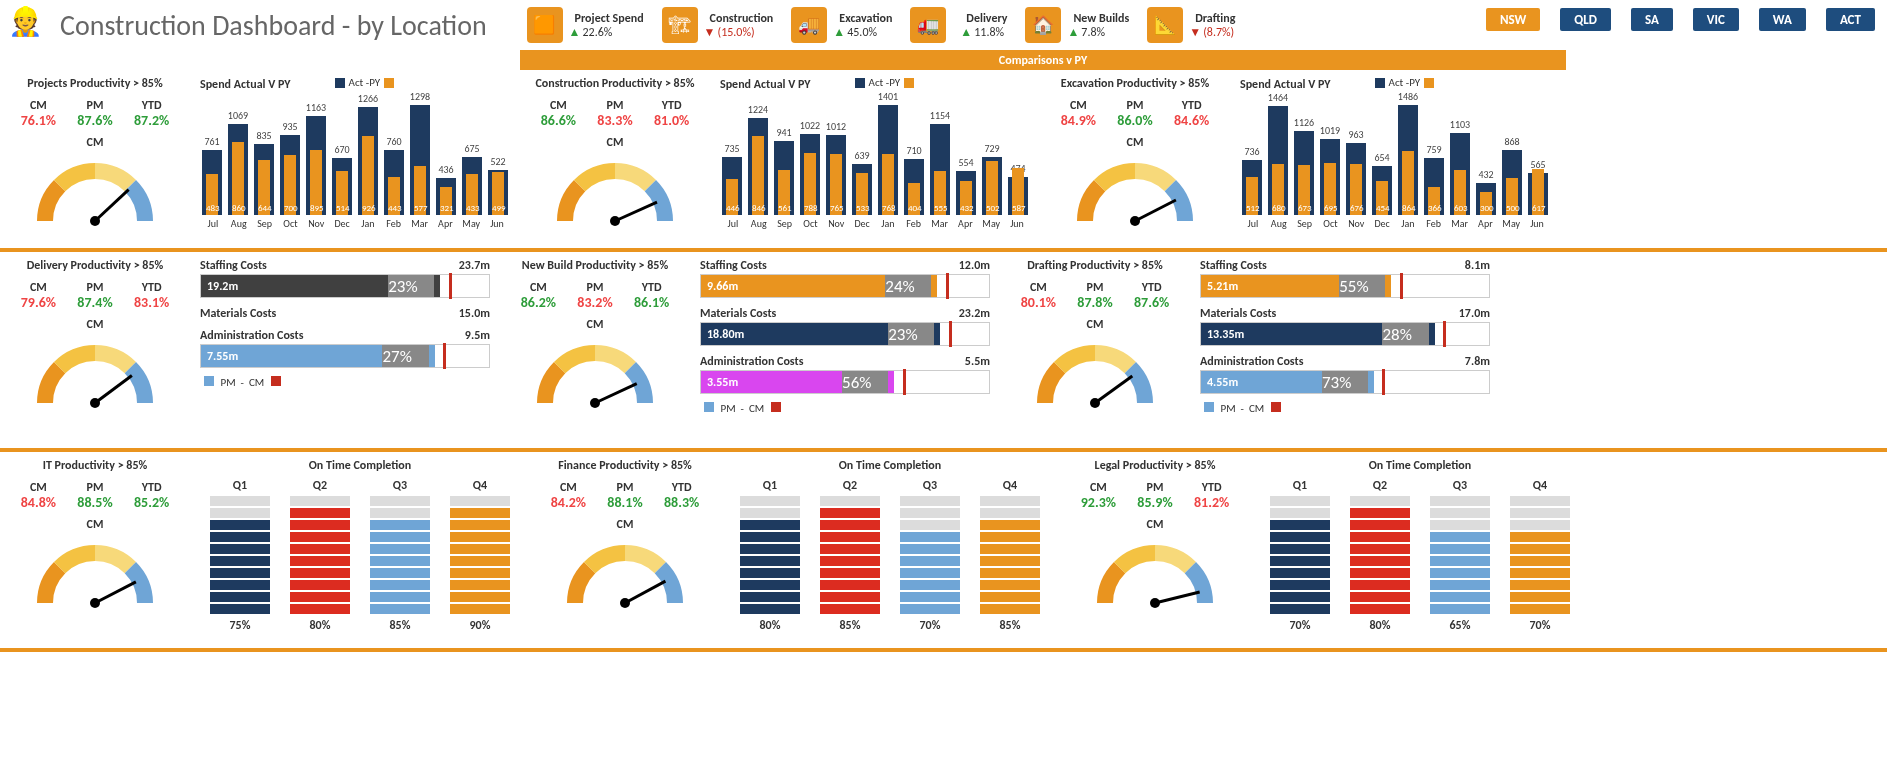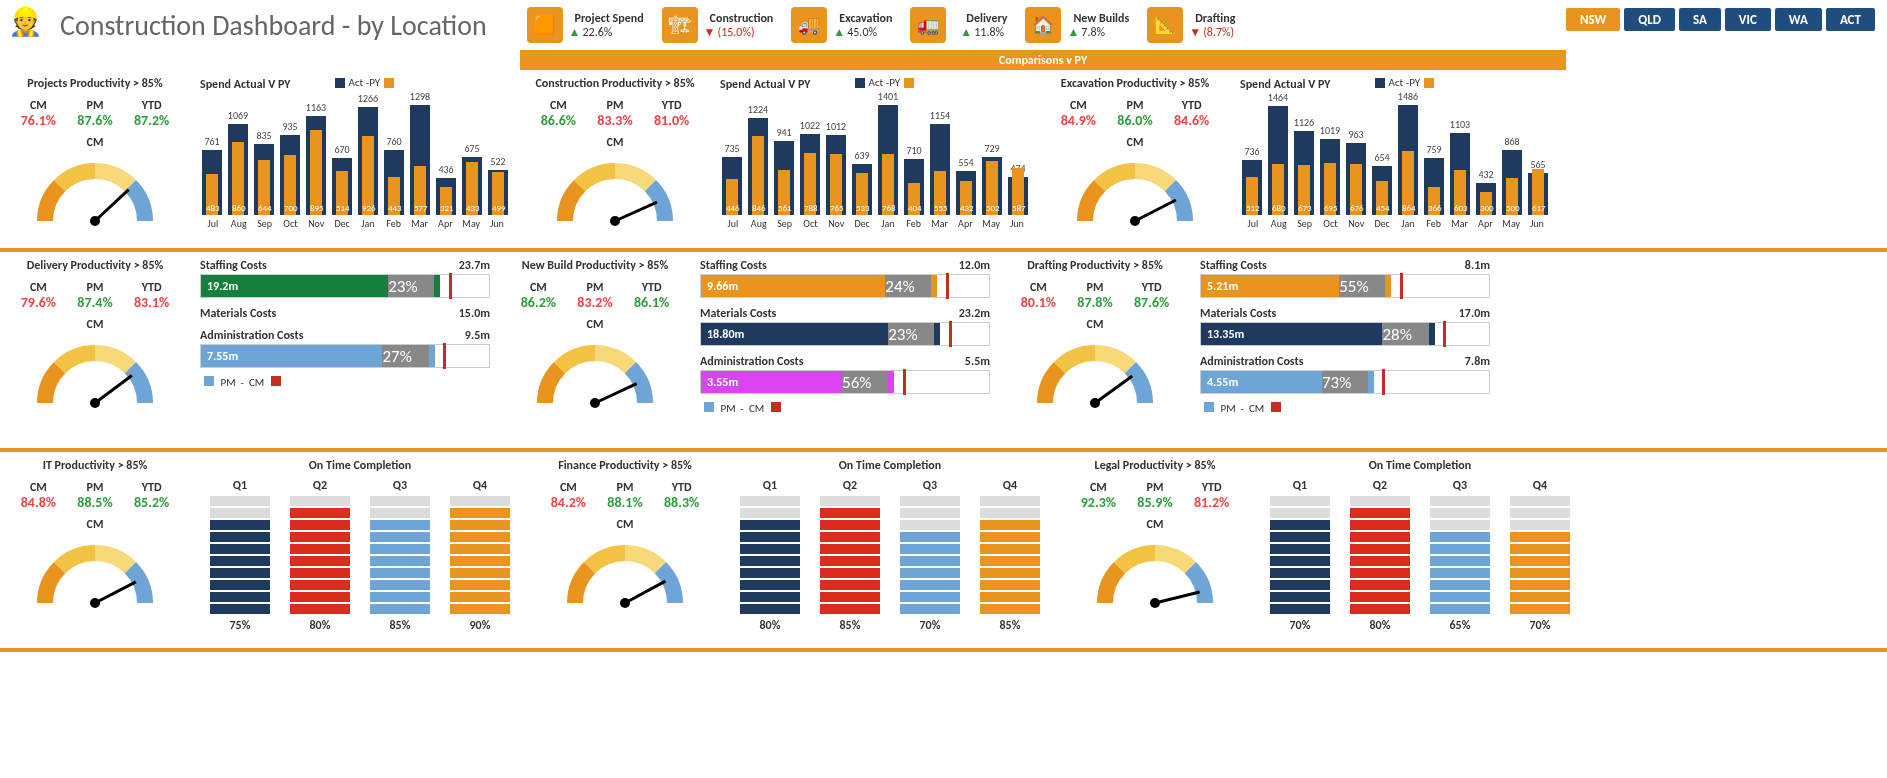--- a/index.html
+++ b/index.html
@@ -9,21 +9,21 @@
   .hdr .title{font-size:28px;font-weight:500;color:#666;margin-left:60px;white-space:nowrap}
   .hdr .logo{position:absolute;left:8px;top:4px;font-size:28px;color:#1e4d7e}
   .kpi-strip{display:flex;align-items:center;margin-left:40px}
   .kpi{display:flex;align-items:center;margin-right:18px}
   .kpi .kpi-icon{width:36px;height:36px;background:#e9941f;border-radius:4px;display:flex;align-items:center;justify-content:center;color:#fff;font-size:18px}
   .kpi .kpi-lbl{font-weight:700;margin-left:6px}
   .kpi .kpi-val{display:block;font-weight:400}
   .kpi .arrow-up{color:#2e9d3a;font-weight:700;margin-right:2px}
   .kpi .arrow-dn{color:#c52d1e;font-weight:700;margin-right:2px}
   .kpi .val-neg{color:#c52d1e}
-  .loc-btns{position:absolute;right:12px;top:8px;display:flex;gap:4px}
+  .loc-btns{position:absolute;right:12px;top:8px;display:flex;gap:20px}
   .loc-btn{padding:4px 14px;border-radius:2px;color:#fff;font-weight:700;font-size:13px;cursor:pointer}
   .loc-btn.active{background:#e9941f}
   .loc-btn.inactive{background:#1e4d7e}
   .cmp-bar{background:#e9941f;color:#fff;font-weight:700;text-align:center;height:20px;line-height:20px;width:1046px;margin-left:520px}
   
   .row{display:flex;border-bottom:4px solid #e9941f}
   .cell{flex:1;position:relative;padding:6px 10px 8px 10px;box-sizing:border-box}
   .row1 .cell{height:178px}
   .row2 .cell{height:196px}
   .row3 .cell{height:196px}
@@ -175,21 +175,21 @@
             <div class="bar-grp">
               <div class="bar-val-top" style="bottom:81.23728813559322px">935</div>
               <div class="bar-act" style="height:79.23728813559322px"></div>
               <div class="bar-py" style="height:59.32203389830509px">
                 <div class="bar-val-in">700</div>
               </div>
             </div>
             <div class="bar-grp">
               <div class="bar-val-top" style="bottom:100.5593220338983px">1163</div>
               <div class="bar-act" style="height:98.5593220338983px"></div>
-              <div class="bar-py" style="height:85px">
+              <div class="bar-py" style="height:65px">
                 <div class="bar-val-in">895</div>
               </div>
             </div>
             <div class="bar-grp">
               <div class="bar-val-top" style="bottom:58.779661016949156px">670</div>
               <div class="bar-act" style="height:56.779661016949156px"></div>
               <div class="bar-py" style="height:43.559322033898304px">
                 <div class="bar-val-in">514</div>
               </div>
             </div>
@@ -217,21 +217,21 @@
             <div class="bar-grp">
               <div class="bar-val-top" style="bottom:38.949152542372886px">436</div>
               <div class="bar-act" style="height:36.949152542372886px"></div>
               <div class="bar-py" style="height:27.203389830508474px">
                 <div class="bar-val-in">321</div>
               </div>
             </div>
             <div class="bar-grp">
               <div class="bar-val-top" style="bottom:59.20338983050848px">675</div>
               <div class="bar-act" style="height:57.20338983050848px"></div>
-              <div class="bar-py" style="height:53px">
+              <div class="bar-py" style="height:41px">
                 <div class="bar-val-in">433</div>
               </div>
             </div>
             <div class="bar-grp">
               <div class="bar-val-top" style="bottom:46.23728813559322px">522</div>
               <div class="bar-act" style="height:44.23728813559322px"></div>
               <div class="bar-py" style="height:42.28813559322034px">
                 <div class="bar-val-in">499</div>
               </div>
             </div>
@@ -533,21 +533,21 @@
             <circle cx="70" cy="70" r="5" fill="#000"></circle>
           </svg></div>
       </div>
       <div class="cell costs">
         <div class="cost-block">
           <div class="cost-head">
             <span>Staffing Costs</span>
             <span>23.7m</span>
           </div>
           <div class="cost-bar">
-            <div class="cost-fill" style="width:81%;background:#15803d">19.2m</div>
+            <div class="cost-fill" style="width:81%;background:#404040">19.2m</div>
             <div class="cost-delta" style="left:65%;width:16%">◀ 23% ▶</div>
             <div class="cost-mark" style="left:86%"></div>
           </div>
         </div>
         <div class="cost-block">
           <div class="cost-head">
             <span>Materials Costs</span>
             <span>15.0m</span>
           </div>
         </div>

